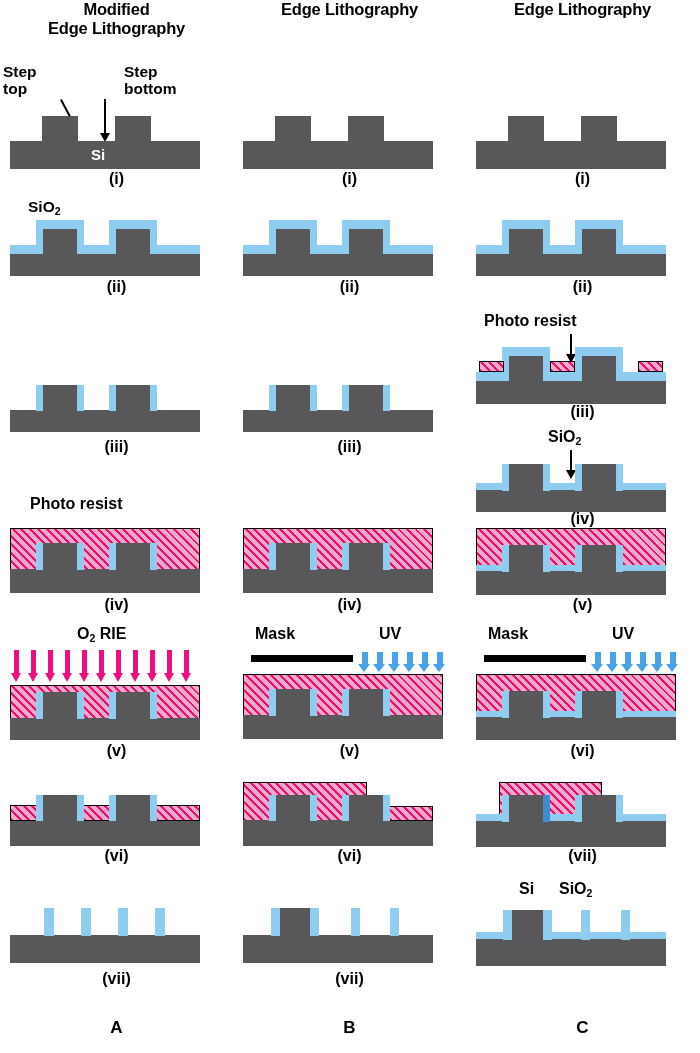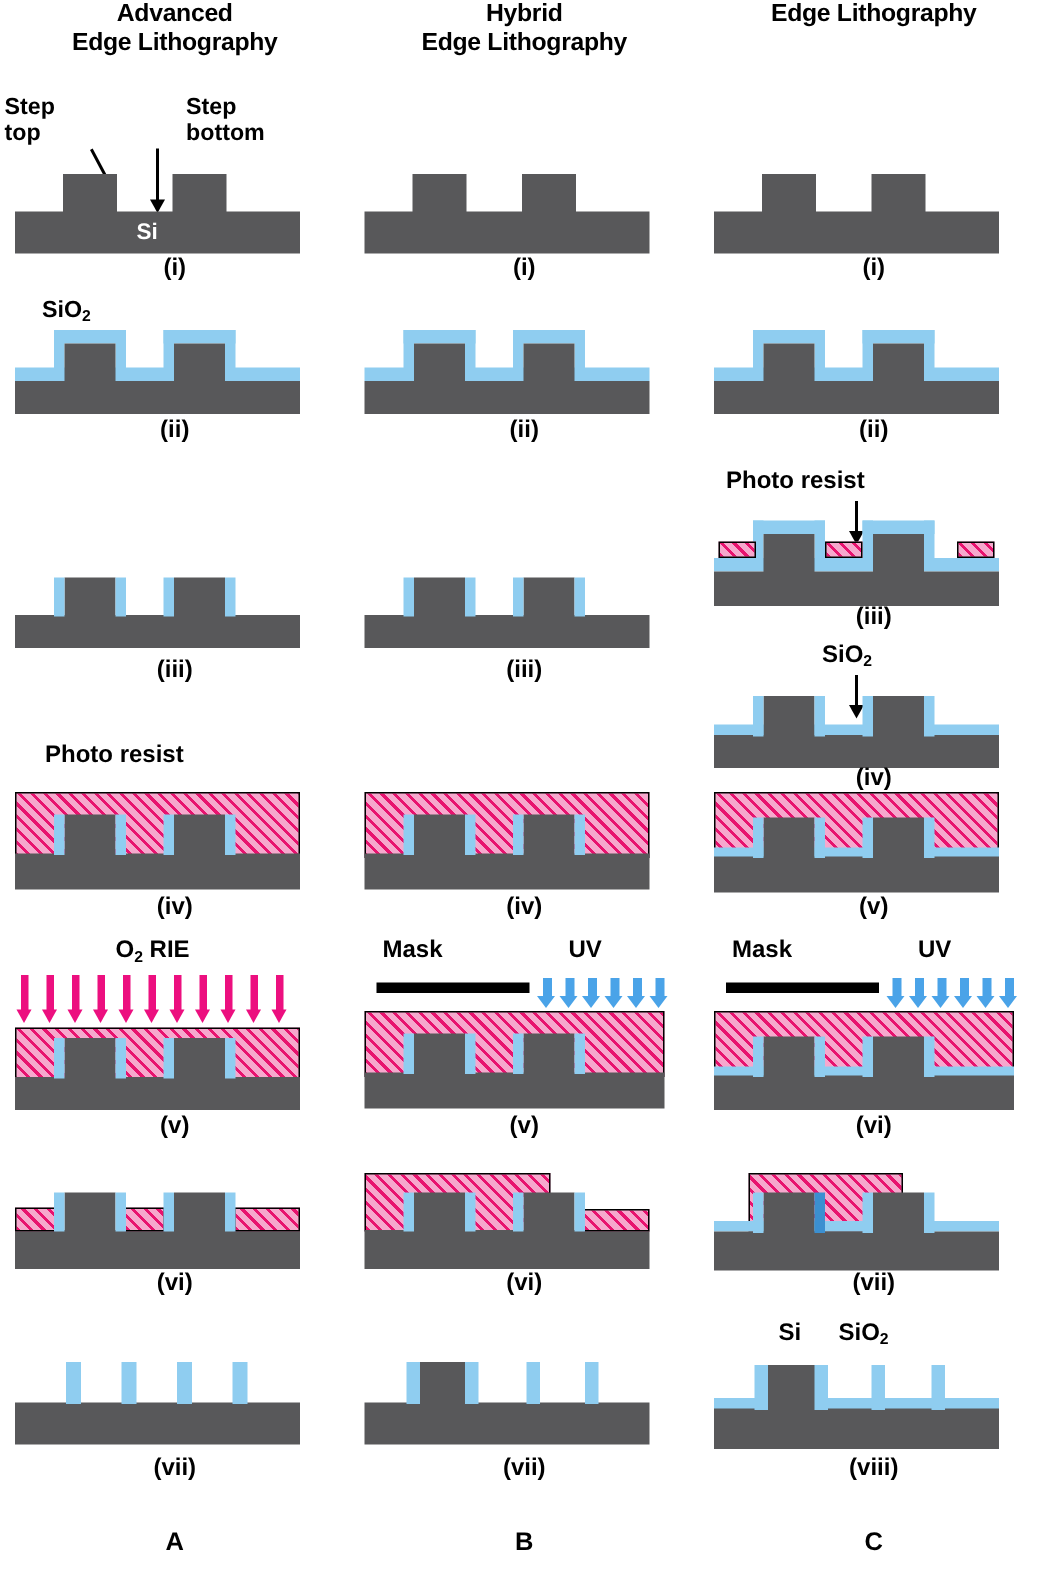--- a/index.html
+++ b/index.html
@@ -76,21 +76,21 @@
   .si-text{
     position:absolute;color:#fff;font-weight:bold;font-size:15px;
   }
 </style>
 </head>
 <body>
 
 <div class="col colA">
 
   <div class="col-title" style="top:0px;">
-    <div>Advanced</div>
+    <div>Modified</div>
     <div>Edge Lithography</div>
   </div>
 
   <div class="stage" style="top:55px;height:115px;">
     <div class="anno" style="left:3px;top:8px;">
       <span>Step</span><br>
       <span>top</span>
     </div>
     <div class="anno" style="left:124px;top:8px;">
       <span>Step</span><br>
@@ -233,21 +233,20 @@
     <div class="ox" style="left:118px;top:3px;width:10px;height:28px;"></div>
     <div class="ox" style="left:155px;top:3px;width:10px;height:28px;"></div>
   </div>
   <div class="step-label" style="top:970px;">(vii)</div>
   <div class="col-letter" style="top:1018px;">A</div>
 </div>
 
 <div class="col colB">
 
   <div class="col-title" style="top:0px;">
-    <div>Hybrid</div>
     <div>Edge Lithography</div>
   </div>
 
   <div class="stage" style="top:110px;height:60px;">
     <div class="si" style="left:10px;top:31px;width:190px;height:28px;"></div>
     <div class="si" style="left:42px;top:6px;width:36px;height:26px;"></div>
     <div class="si" style="left:115px;top:6px;width:36px;height:26px;"></div>
   </div>
   <div class="step-label" style="top:170px;">(i)</div>
 
@@ -495,15 +494,14 @@
       <span>SiO</span><sub>2</sub>
     </div>
     <div class="ox" style="left:10px;top:52px;width:190px;height:8px;"></div>
     <div class="si" style="left:10px;top:59px;width:190px;height:27px;"></div>
     <div class="si" style="left:45px;top:30px;width:33px;height:30px;"></div>
     <div class="ox" style="left:37px;top:30px;width:9px;height:30px;"></div>
     <div class="ox" style="left:77px;top:30px;width:9px;height:30px;"></div>
     <div class="ox" style="left:115px;top:30px;width:9px;height:30px;"></div>
     <div class="ox" style="left:155px;top:30px;width:9px;height:30px;"></div>
   </div>
-  <div class="step-label" style="top:970px;">(viii)</div>
   <div class="col-letter" style="top:1018px;">C</div>
 </div>
 
 </body></html>

